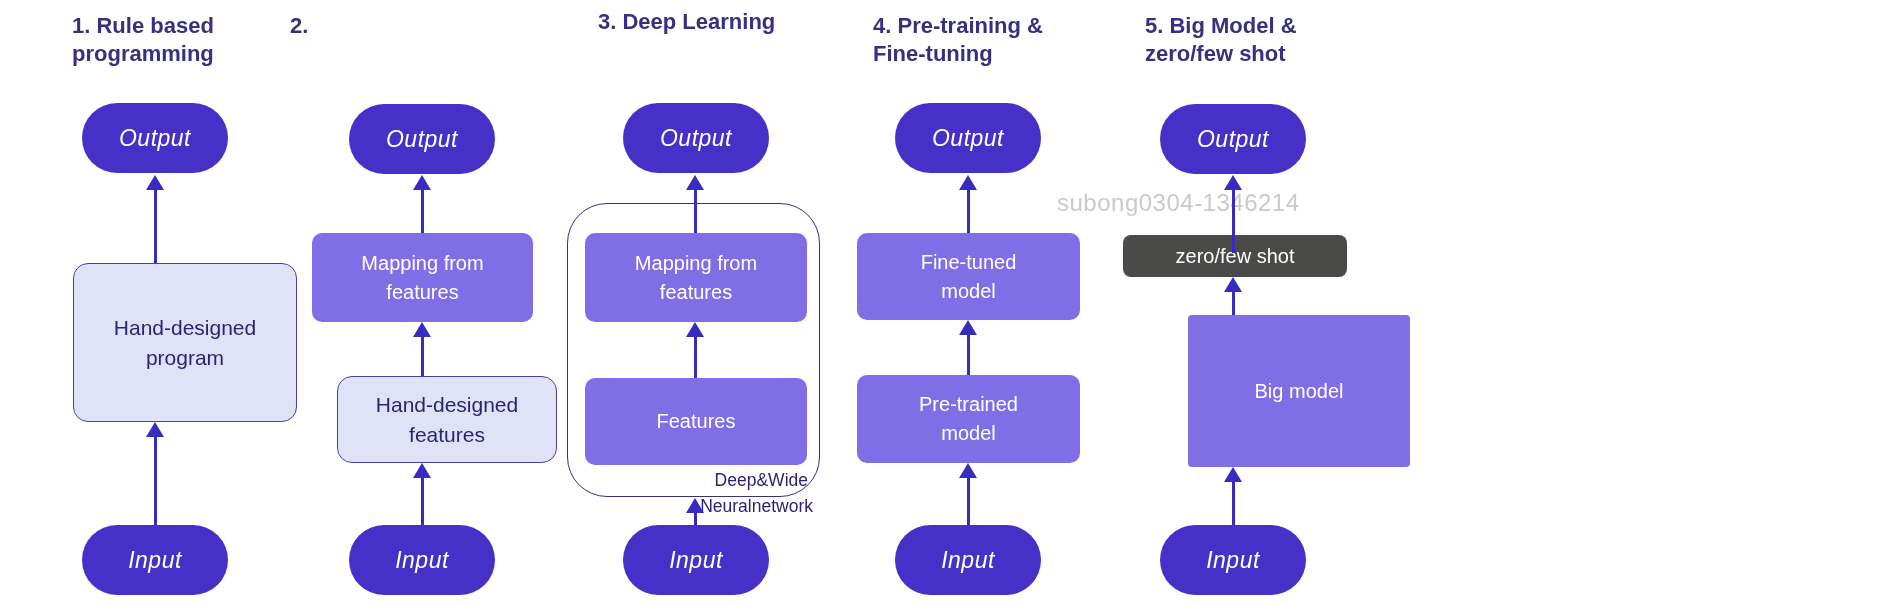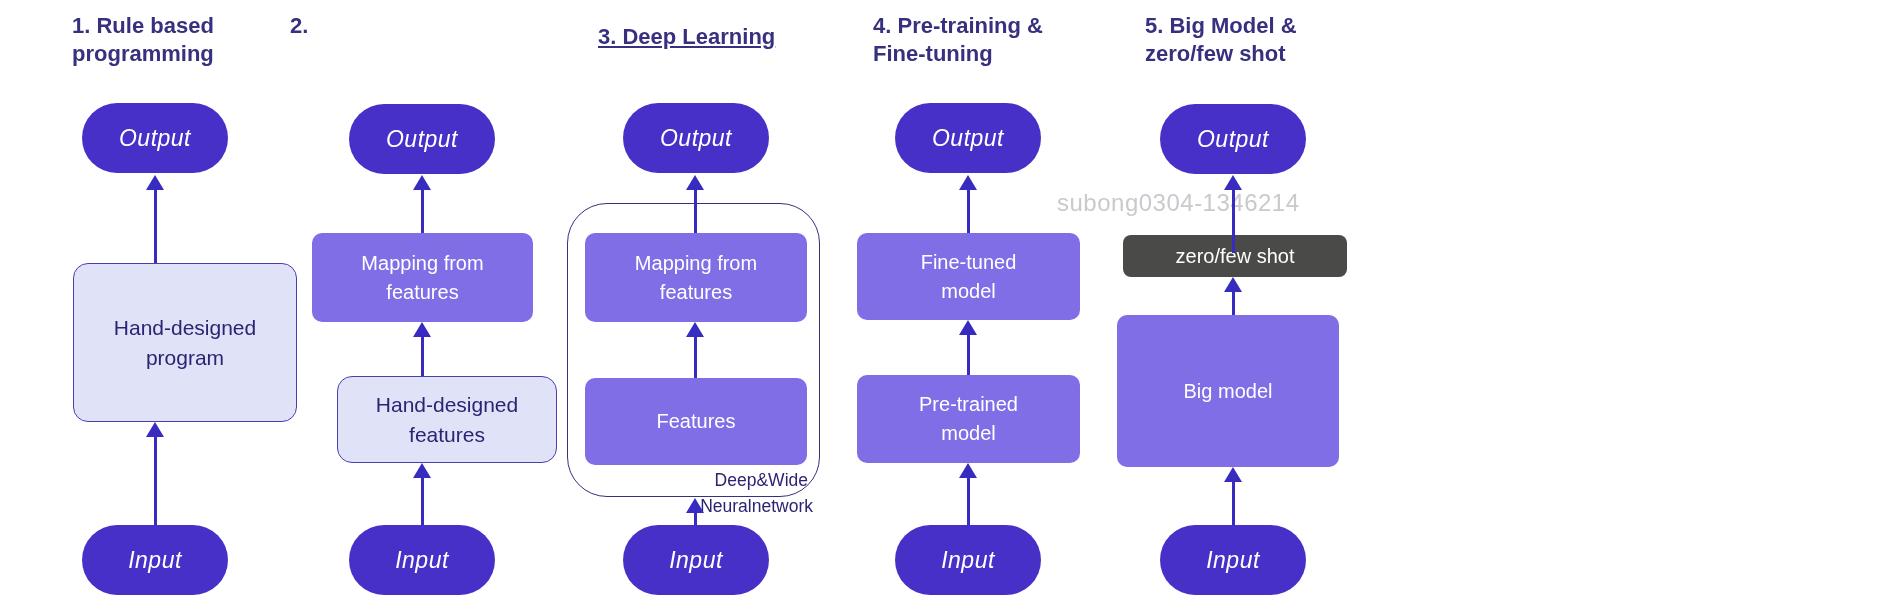--- a/index.html
+++ b/index.html
@@ -122,21 +122,21 @@
 
 <div class="canvas">
 
   <div class="title" style="left:72px;top:12px;">1. Rule based
 programming</div>
 
   <div class="title title-row" style="left:290px;top:12px;">
     <span class="title-num">2.</span>
   </div>
 
-  <div class="title" style="left:598px;top:23px;text-decoration:underline;">3. Deep Learning</div>
+  <div class="title" style="left:598px;top:8px;">3. Deep Learning</div>
 
   <div class="title" style="left:873px;top:12px;">4. Pre-training &amp;
 Fine-tuning</div>
 
   <div class="title" style="left:1145px;top:12px;">5. Big Model &amp;
 zero/few shot</div>
 
   <div class="watermark">subong0304-1346214</div>
 
   <div class="pill" style="left:82px;top:103px;">Output</div>
@@ -165,21 +165,21 @@
   <div class="box purple" style="left:585px;top:378px;width:222px;height:87px;">Features</div>
   <div class="frame-caption" style="left:640px;top:470px;width:168px;">Deep&amp;Wide</div>
   <div class="frame-caption" style="left:635px;top:496px;width:178px;">Neuralnetwork</div>
 
   <div class="box purple" style="left:857px;top:233px;width:223px;height:87px;">Fine-tuned
 model</div>
   <div class="box purple" style="left:857px;top:375px;width:223px;height:88px;">Pre-trained
 model</div>
 
   <div class="box dark" style="left:1123px;top:235px;width:224px;height:42px;">zero/few shot</div>
-  <div class="box purple" style="left:1117px;top:315px;width:222px;height:152px;border-radius:10px;">Big model</div>
+  <div class="box purple" style="left:1188px;top:315px;width:222px;height:152px;border-radius:4px;">Big model</div>
 
   <div class="arrow" style="left:146px;top:422px;height:103px;">
       <div class="arrow-head"></div>
       <div class="arrow-line"></div>
     </div>
   <div class="arrow" style="left:146px;top:175px;height:88px;">
       <div class="arrow-head"></div>
       <div class="arrow-line"></div>
     </div>
 

